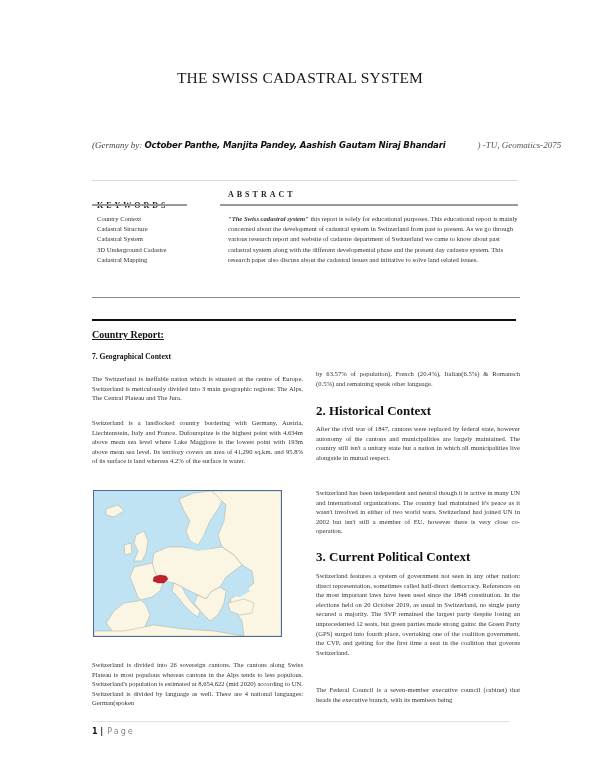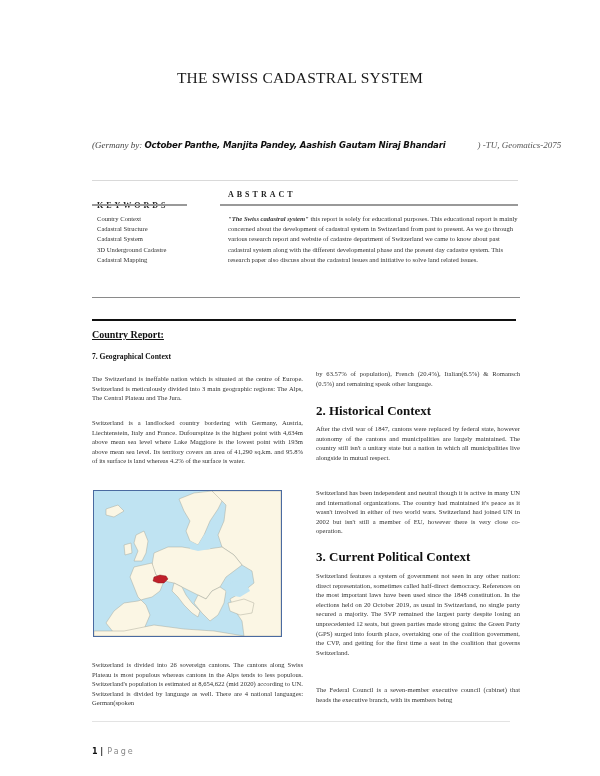--- a/index.html
+++ b/index.html
@@ -32,21 +32,21 @@
   .h1 { position: absolute; top: 352px; left: 92px; font-size: 7.6px; font-weight: bold; color: #111; }
 
   .col-left { position: absolute; left: 92px; width: 211px; font-size: 6.6px; line-height: 9.6px; color: #333; text-align: justify; }
   .col-right { position: absolute; left: 316px; width: 204px; font-size: 6.6px; line-height: 9.6px; color: #333; text-align: justify; }
   .sec-h { position: absolute; left: 316px; font-size: 13px; font-weight: bold; color: #111; }
 
   .map { position: absolute; top: 490px; left: 93px; width: 187px; height: 145px; border: 1.5px solid #4a6aa0; background: #bfe3f2; overflow: hidden; }
   .map svg { display: block; }
 
   .footer-rule { position: absolute; top: 721px; left: 92px; width: 418px; height: 1px; background: #e3e3e3; }
-  .footer { position: absolute; top: 727px; left: 92px; font-family: "DejaVu Sans", sans-serif; font-size: 8px; color: #111; margin-top: 20px; }
+  .footer { position: absolute; top: 727px; left: 92px; font-family: "DejaVu Sans", sans-serif; font-size: 8px; color: #111; }
   .footer .pnum { font-weight: bold; }
   .footer .ptxt { color: #888; letter-spacing: 2px; margin-left: 4px; }
 </style>
 </head>
 <body>
 
 <div class="page">
 
   <div class="title">THE SWISS CADASTRAL SYSTEM</div>
   <div class="prepared">

